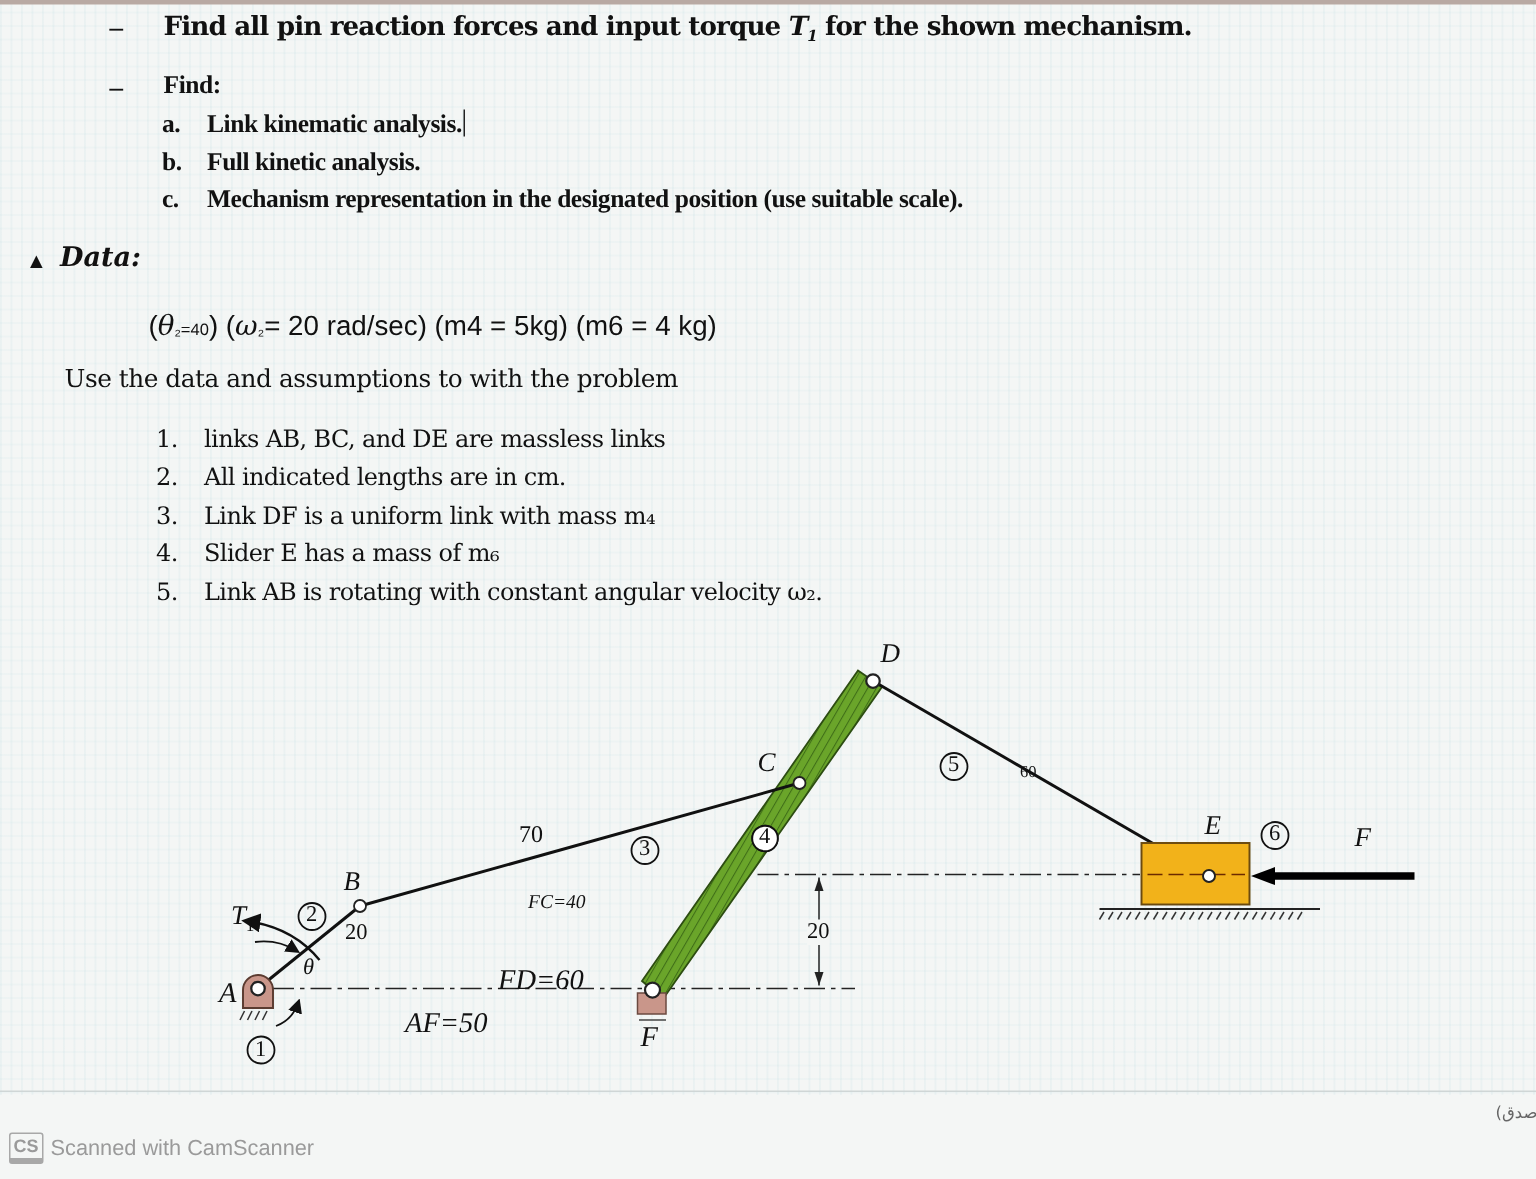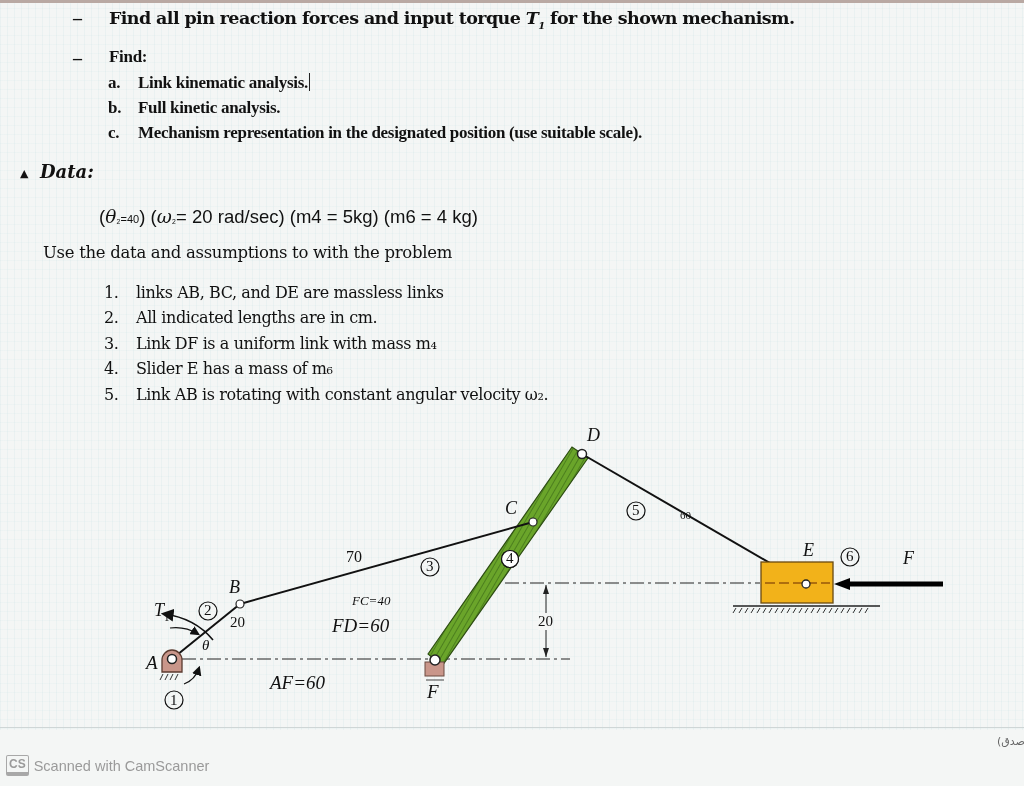--- a/index.html
+++ b/index.html
@@ -206,22 +206,22 @@
 <div class="abs" style="left:803px; top:540px; font-family:'Liberation Serif',serif; font-style:italic; font-size:18px;">E</div>
 <div class="abs" style="left:427px; top:681px; font-family:'Liberation Serif',serif; font-style:italic; font-size:19px;">F</div>
 
 <div class="abs" style="left:117px; top:600px; font-family:'Liberation Serif',serif; font-style:italic; font-size:18px;margin-left:37px;"><span>T</span><sub style="font-size:11px;font-style:normal;">1</sub></div>
 <div class="abs" style="left:202px; top:637px; font-family:'Liberation Serif',serif; font-style:italic; font-size:15px;">θ</div>
 
 <div class="abs" style="left:230px; top:614px; font-family:'Liberation Serif',serif; font-size:15px;">20</div>
 <div class="abs" style="left:346px; top:548px; font-family:'Liberation Serif',serif; font-size:16px;">70</div>
 <div class="abs" style="left:680px; top:492px; font-family:'Liberation Serif',serif; font-size:11px;margin-top:17px;">60</div>
 <div class="abs" style="left:352px; top:593px; font-family:'Liberation Serif',serif; font-style:italic; font-size:13px;">FC=40</div>
-<div class="abs" style="left:332px; top:615px; font-family:'Liberation Serif',serif; font-style:italic; font-size:19px;">FD=60</div>
-<div class="abs" style="left:270px; top:672px; font-family:'Liberation Serif',serif; font-style:italic; font-size:19px;">AF=60</div>
+<div class="abs" style="left:332px; top:643px; font-family:'Liberation Serif',serif; font-style:italic; font-size:19px;">FD=60</div>
+<div class="abs" style="left:270px; top:672px; font-family:'Liberation Serif',serif; font-style:italic; font-size:19px;">AF=50</div>
 <div class="abs" style="left:538px; top:613px; font-family:'Liberation Serif',serif; font-size:15px; background:#f4f6f5;">20</div>
 <div class="abs" style="left:903px; top:548px; font-family:'Liberation Serif',serif; font-style:italic; font-size:18px;">F</div>
 
 <div class="sep-line"></div>
 <div class="arabic-note">(صدق</div>
 
 <div class="footer">
   <span class="cs-logo">CS</span>
   <span>Scanned with CamScanner</span>
 </div>

